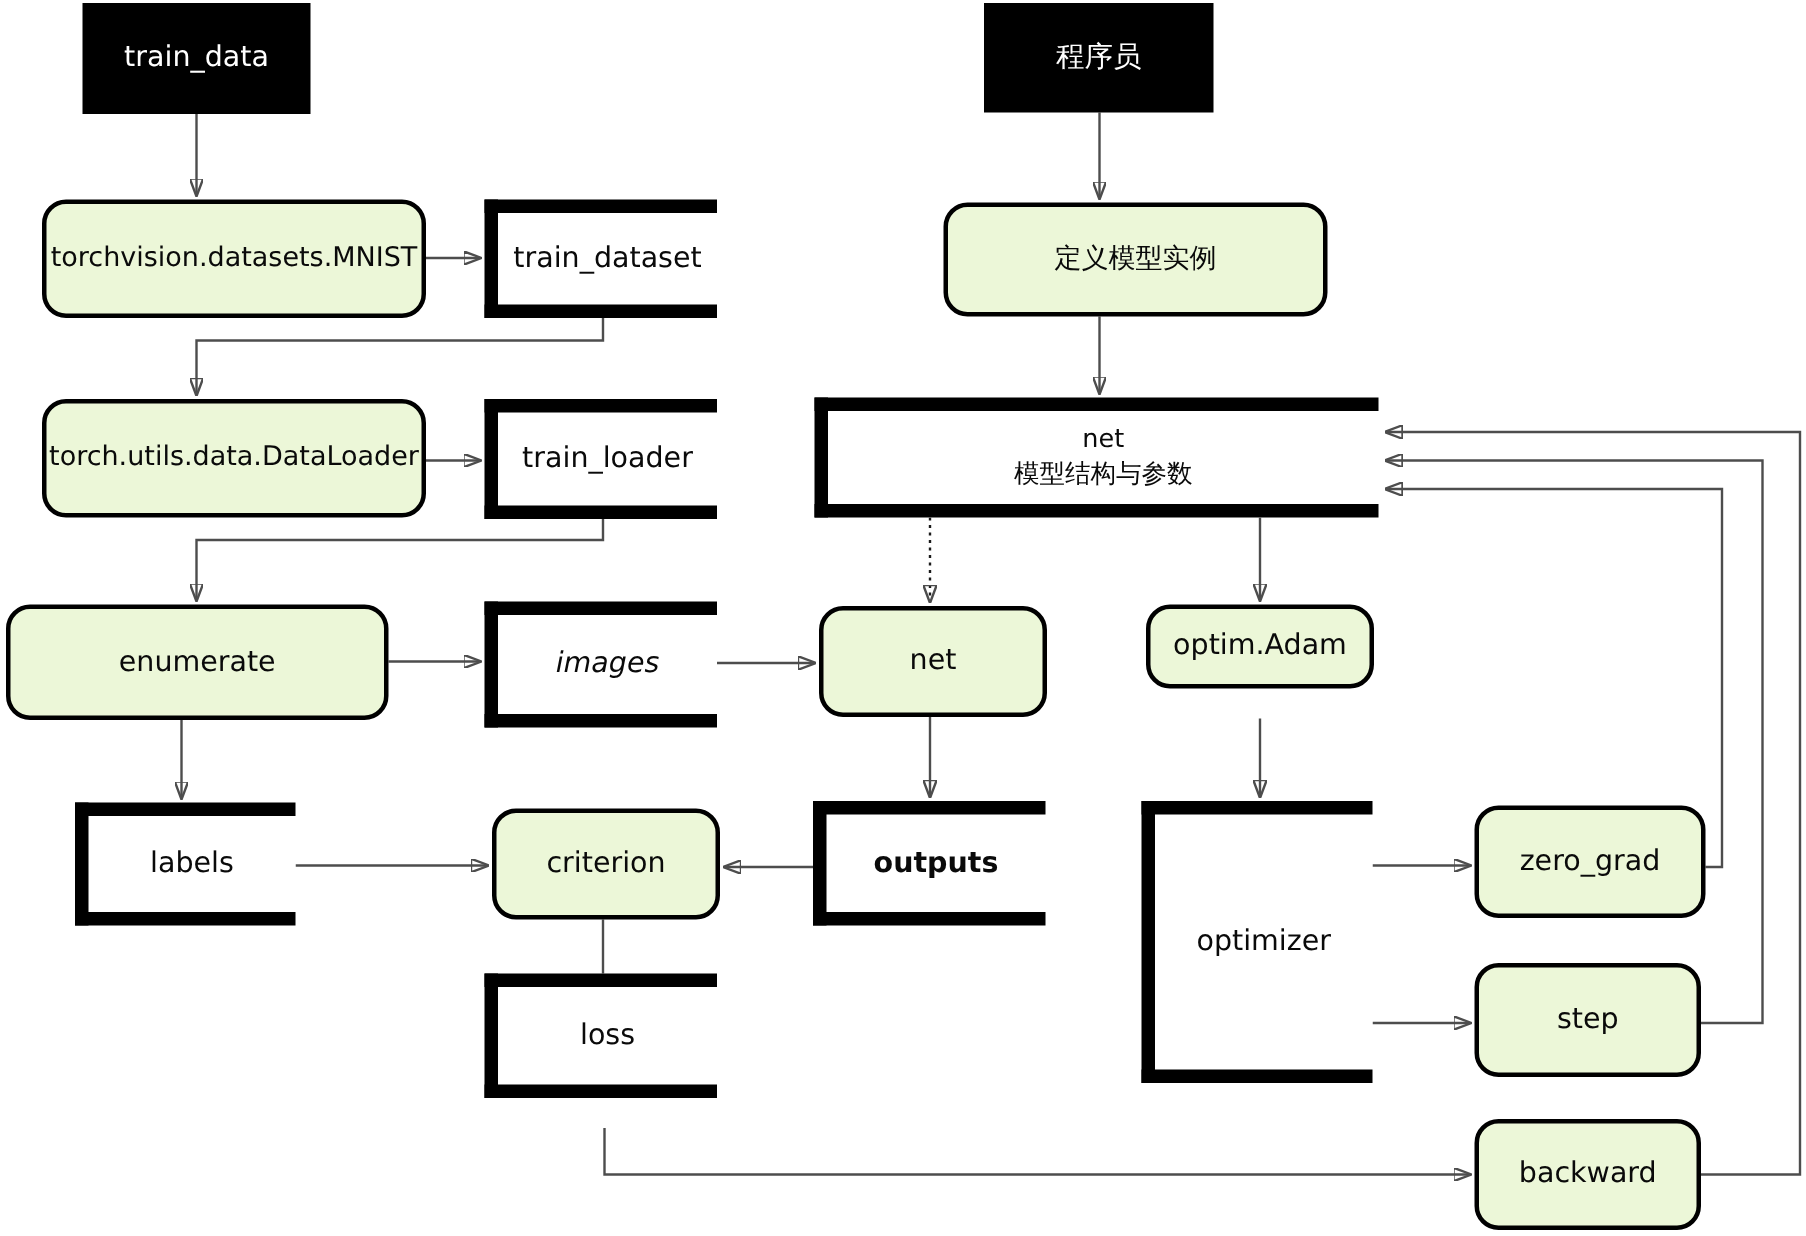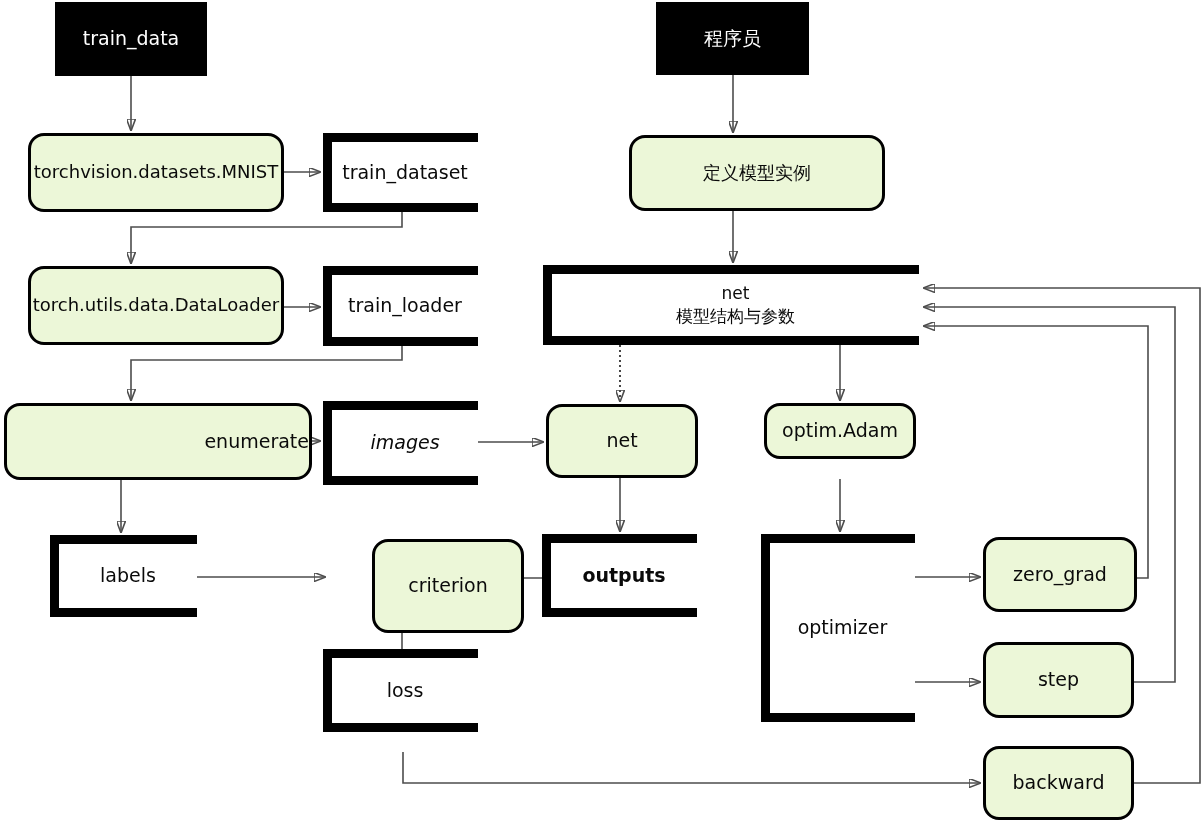--- a/index.html
+++ b/index.html
@@ -64,30 +64,30 @@
 
   <div class="node process small-text" style="left:4px;top:133px;width:256px;height:79px;">
     <span>torchvision.datasets.MNIST</span>
   </div>
   <div class="node process small-text" style="left:605px;top:135px;width:256px;height:76px;">
     <span>定义模型实例</span>
   </div>
   <div class="node process small-text" style="left:4px;top:266px;width:256px;height:79px;">
     <span>torch.utils.data.DataLoader</span>
   </div>
-  <div class="node process" style="left:4px;top:403px;width:308px;height:77px;align-items:flex-end;">
+  <div class="node process" style="left:4px;top:403px;width:255px;height:77px;">
     <span>enumerate</span>
   </div>
   <div class="node process" style="left:546px;top:404px;width:152px;height:74px;">
     <span>net</span>
   </div>
   <div class="node process" style="left:764px;top:403px;width:152px;height:56px;">
     <span>optim.Adam</span>
   </div>
-  <div class="node process" style="left:328px;top:539px;width:152px;height:94px;margin-left:44px;">
+  <div class="node process" style="left:328px;top:539px;width:152px;height:74px;">
     <span>criterion</span>
   </div>
   <div class="node process" style="left:983px;top:537px;width:154px;height:75px;justify-content:center;">
     <span>zero_grad</span>
   </div>
   <div class="node process" style="left:983px;top:642px;width:151px;height:76px;">
     <span>step</span>
   </div>
   <div class="node process" style="left:983px;top:746px;width:151px;height:74px;">
     <span>backward</span>

